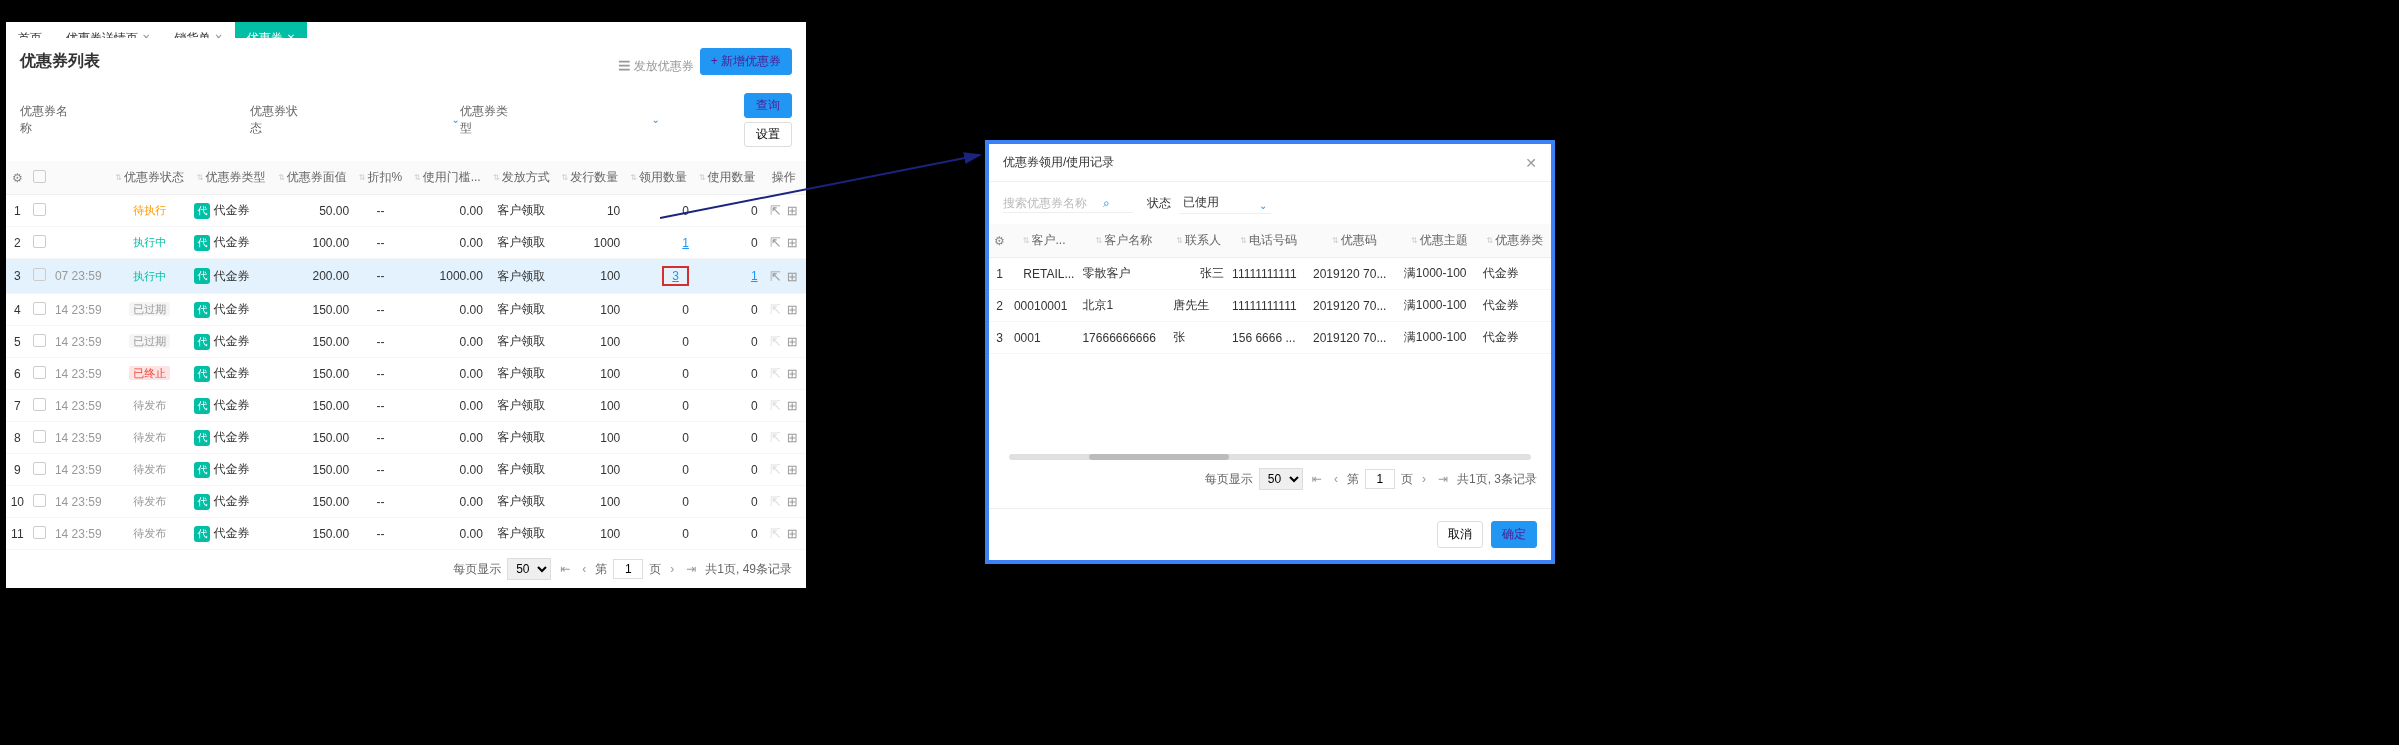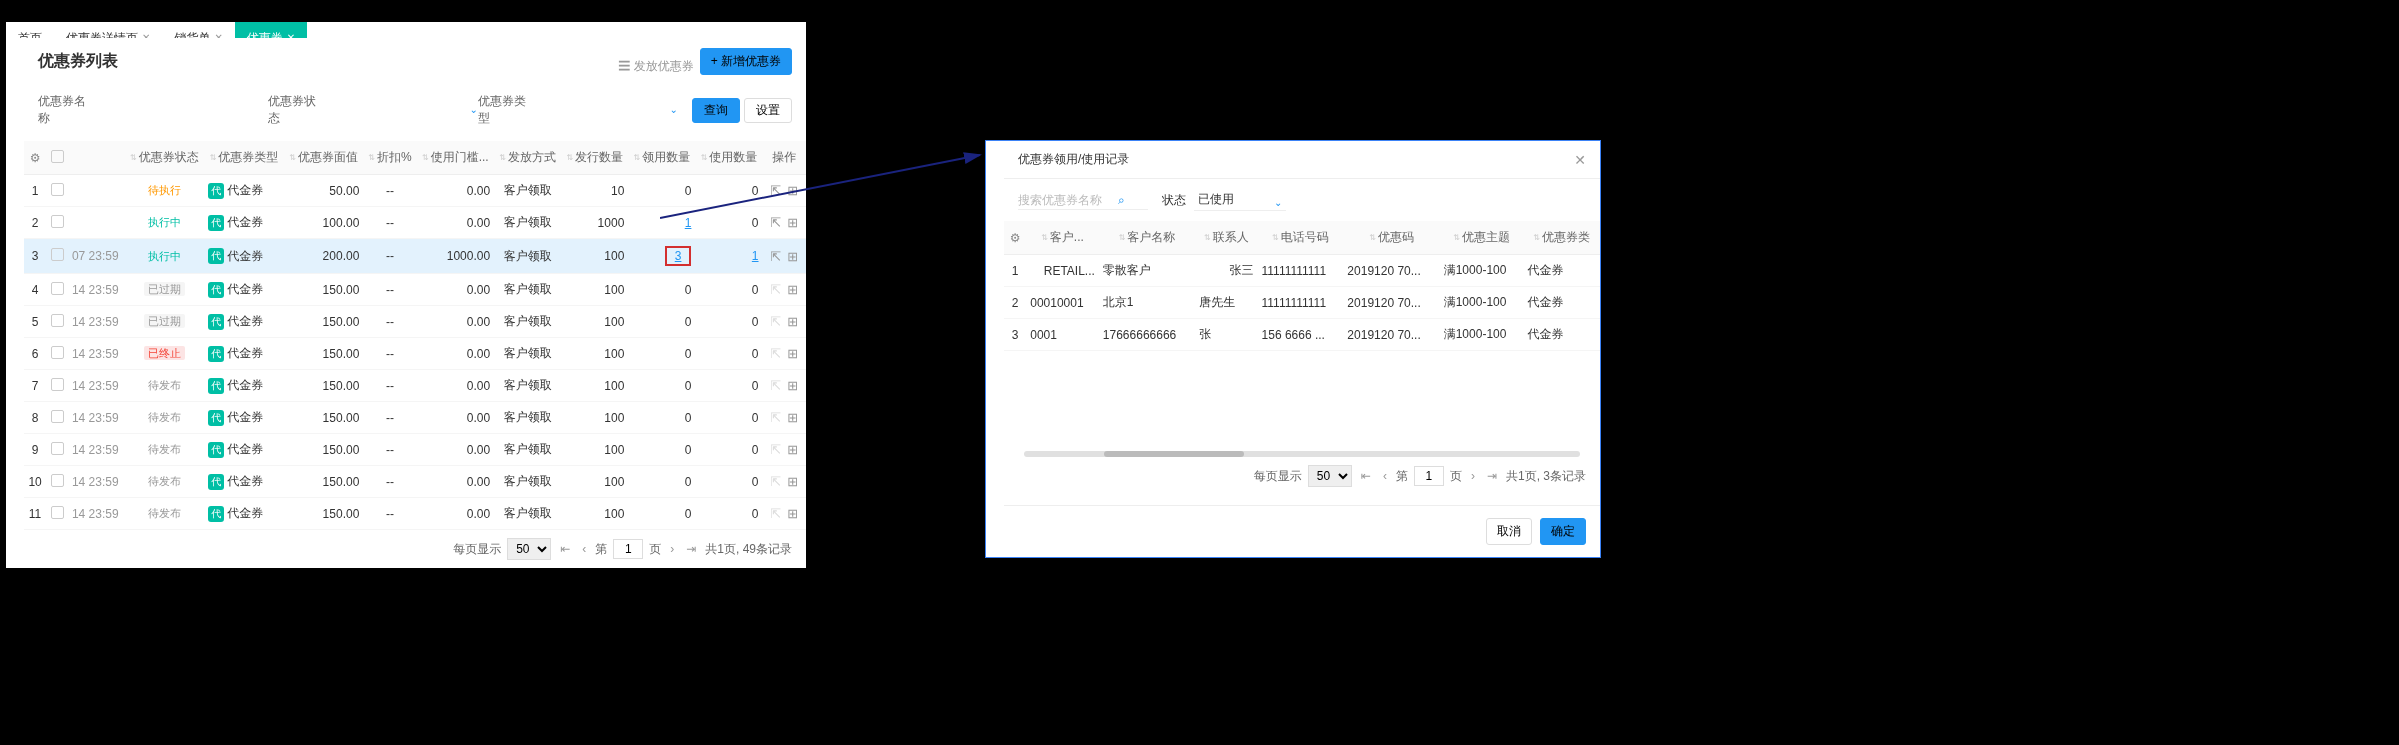--- a/index.html
+++ b/index.html
@@ -1,43 +1,43 @@
 <!DOCTYPE html>
 <html><head>
 <meta charset="utf-8">
 <style>
 * { box-sizing: border-box; margin: 0; padding: 0; }
 body { font-family: -apple-system, "Microsoft YaHei", sans-serif; font-size: 12px; color: #333; background: #000; position: relative; width: 2399px; height: 745px; }
-.panel { background: #fff; position: absolute; padding-left: 18px; }
+.panel { background: #fff; position: absolute; }
 .panel-left { left: 6px; top: 38px; width: 800px; }
-.panel-right { left: 985px; top: 140px; width: 616px; border: 1px solid #3b82f6; }
+.panel-right { left: 985px; top: 140px; width: 570px; border: 4px solid #3b82f6; }
 
 
 .tabs { display: flex; align-items: center; height: 32px; background: #fff; position: absolute; left: 6px; top: 22px; width: 800px; border-bottom: 1px solid #eee; font-size: 12px; }
 .tab { padding: 0 12px; height: 32px; line-height: 32px; display: flex; align-items: center; gap: 4px; cursor: pointer; }
 .tab.active { background: #00bfa5; color: #fff; }
 .tab .close { font-size: 10px; color: #999; }
 .tab.active .close { color: #fff; }
 
 
 .header-row { display: flex; justify-content: space-between; align-items: center; padding: 10px 14px; }
 .title { font-size: 16px; font-weight: 600; }
 .header-actions { display: flex; gap: 6px; align-items: flex-end; }
 .btn { padding: 4px 10px; border-radius: 3px; font-size: 12px; cursor: pointer; border: 1px solid #ddd; background: #fff; }
-.btn-primary { background: #2196f3; color: #000000; border-color: #2196f3; }
+.btn-primary { background: #2196f3; color: #4c1d95; border-color: #2196f3; }
 .btn-gray { color: #999; border: none; }
 
 
 .filters { display: flex; align-items: center; padding: 8px 14px 14px; gap: 0; }
 .filter-group { display: flex; align-items: center; gap: 4px; }
 .filter-label { color: #666; font-size: 12px; }
 .filter-input { border: none; border-bottom: 1px solid transparent; padding: 3px 8px; width: 180px; font-size: 12px; }
 .filter-select { width: 150px; position: relative; border-bottom: 1px solid transparent; padding: 3px 0; }
 .chevron { color: #2196f3; font-size: 10px; float: right; }
-.filter-btns { margin-left: auto; display: flex; flex-direction: row; gap: 4px; }
+.filter-btns { margin-left: auto; display: flex; flex-direction: column; gap: 4px; }
 .filter-btns .btn { width: 48px; text-align: center; padding: 3px 0; }
 
 
 .tbl { width: 100%; border-collapse: collapse; font-size: 12px; }
 .tbl th { background: #fafafa; padding: 8px 4px; text-align: center; font-weight: normal; color: #666; border-bottom: 1px solid #eee; white-space: nowrap; position: relative; }
 .tbl th .sort { font-size: 8px; color: #ccc; margin-right: 2px; display: inline-block; vertical-align: middle; }
 .tbl td { padding: 7px 4px; text-align: center; border-bottom: 1px solid #f5f5f5; white-space: nowrap; }
 .tbl tr.highlight td { background: #e3f2fd; }
 .checkbox { width: 13px; height: 13px; border: 1px solid #ccc; border-radius: 2px; display: inline-block; }
 .status-badge { padding: 1px 4px; border-radius: 2px; font-size: 11px; }

